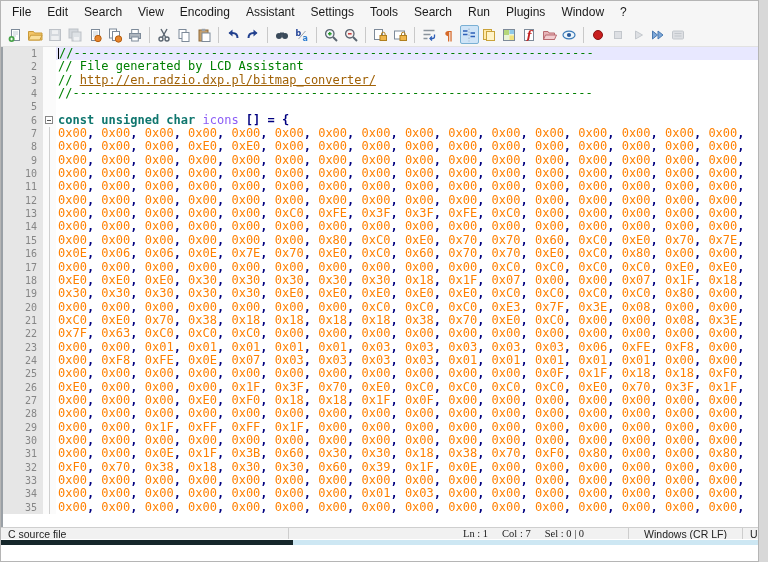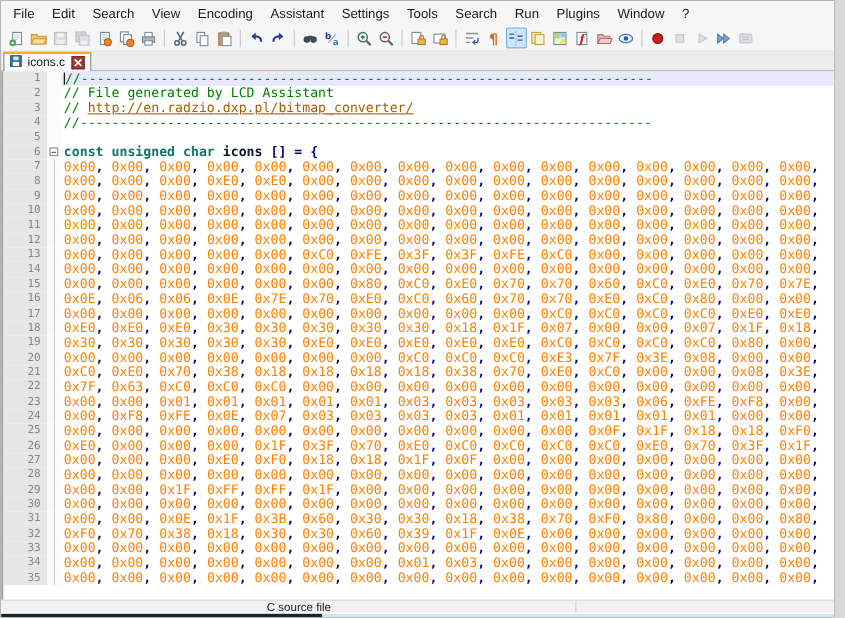--- a/index.html
+++ b/index.html
@@ -62,27 +62,27 @@
   .foldbox::after {
     content:""; position:absolute; left:1px; top:2.5px; width:4px; height:1px; background:#555;
   }
   .foldline { position:absolute; left:6px; top:0; bottom:0; width:1px; background:#cfcfcf; }
   .code { flex:1; padding-left:2px; position:relative; }
   .code.cur { background:#e8e8ff; }
   .caret { display:inline-block; width:1px; height:11px; background:#000; vertical-align:-2px; }
   .tok-comment { color:#008000; }
   .tok-link { color:#a16207; text-decoration:underline; }
   .tok-kw { color:#0f766e; font-weight:bold; }
-  .tok-id { color:#0f172a;font-weight:bold; }
+  .tok-id { color:#8b5cf6; }
   .tok-op { color:#000080; font-weight:bold; }
   .tok-num { color:#ff8000; }
   
   .statusbar {
     height:12px; background:#f1f1f1; border-top:1px solid #cfcfcf;
-    display:flex; align-items:center; font-size:10.5px; color:#222; overflow:hidden;flex-direction:column;
+    display:flex; align-items:center; font-size:10.5px; color:#222; overflow:hidden;
   }
   .sb-panel { height:100%; display:flex; align-items:center; padding:0 7px;
     border-right:1px solid #cdcdcd; flex:none; white-space:nowrap; }
   .sb-doc { width:288px; }
   .sb-size { width:167px; gap:16px;margin-top:30px; }
   .sb-cursor { width:173px; gap:14px;font-family:Liberation Serif, serif; }
   .sb-eol { width:114px; justify-content:center; }
   .sb-enc { flex:1; border-right:none; }
   
   .bottomstrip { height:6px; display:flex; border-top:1px solid #ffffff; }
@@ -313,37 +313,20 @@
         </svg>
       </span>
       <span class="tbtn disabled">
         <svg width="16" height="16" viewBox="0 0 16 16">
           <rect x="2.5" y="4" width="11" height="8" rx="1" fill="#c9ced4" stroke="#9aa2ab"></rect>
           <path d="M4.5 6.5h7M4.5 9h7" stroke="#9aa2ab" fill="none"></path>
         </svg>
       </span>
     </div>
 
-  <div class="tabbar">
-    <div class="tab">
-      <span>
-        <svg width="13" height="13" viewBox="0 0 16 16">
-            <rect x="2" y="2" width="12" height="12" fill="#3a6ea5" stroke="#28517c"></rect>
-            <rect x="5" y="3" width="6" height="4" fill="#d9e6f5"></rect>
-            <rect x="4.5" y="9" width="7" height="4.5" fill="#ffffff"></rect>
-          </svg>
-      </span>
-      <span>icons.c</span>
-      <span class="tab-close">
-        <svg width="8" height="8" viewBox="0 0 8 8">
-            <path d="M1 1l6 6M7 1l-6 6" stroke="#fff" stroke-width="1.6"></path>
-          </svg>
-      </span>
-    </div>
-  </div>
 
   <div class="editor">
       <div class="row"><div class="g-num">1</div><div class="g-fold"></div><div class="code cur"><span class="caret"></span><span class="tok-comment">//------------------------------------------------------------------------</span></div></div>
       <div class="row"><div class="g-num">2</div><div class="g-fold"></div><div class="code"><span class="tok-comment">// File generated by LCD Assistant</span></div></div>
       <div class="row"><div class="g-num">3</div><div class="g-fold"></div><div class="code"><span class="tok-comment">// </span><span class="tok-link">http://en.radzio.dxp.pl/bitmap_converter/</span></div></div>
       <div class="row"><div class="g-num">4</div><div class="g-fold"></div><div class="code"><span class="tok-comment">//------------------------------------------------------------------------</span></div></div>
       <div class="row"><div class="g-num">5</div><div class="g-fold"></div><div class="code"></div></div>
       <div class="row"><div class="g-num">6</div><div class="g-fold"><span class="foldbox"></span></div><div class="code"><span class="tok-kw">const unsigned char</span><span class="tok-id"> icons </span><span class="tok-op">[] = {</span></div></div>
       <div class="row"><div class="g-num">7</div><div class="g-fold"><span class="foldline"></span></div><div class="code"><span class="tok-num">0x00</span><span class="tok-op">, </span><span class="tok-num">0x00</span><span class="tok-op">, </span><span class="tok-num">0x00</span><span class="tok-op">, </span><span class="tok-num">0x00</span><span class="tok-op">, </span><span class="tok-num">0x00</span><span class="tok-op">, </span><span class="tok-num">0x00</span><span class="tok-op">, </span><span class="tok-num">0x00</span><span class="tok-op">, </span><span class="tok-num">0x00</span><span class="tok-op">, </span><span class="tok-num">0x00</span><span class="tok-op">, </span><span class="tok-num">0x00</span><span class="tok-op">, </span><span class="tok-num">0x00</span><span class="tok-op">, </span><span class="tok-num">0x00</span><span class="tok-op">, </span><span class="tok-num">0x00</span><span class="tok-op">, </span><span class="tok-num">0x00</span><span class="tok-op">, </span><span class="tok-num">0x00</span><span class="tok-op">, </span><span class="tok-num">0x00</span><span class="tok-op">,</span></div></div>
       <div class="row"><div class="g-num">8</div><div class="g-fold"><span class="foldline"></span></div><div class="code"><span class="tok-num">0x00</span><span class="tok-op">, </span><span class="tok-num">0x00</span><span class="tok-op">, </span><span class="tok-num">0x00</span><span class="tok-op">, </span><span class="tok-num">0xE0</span><span class="tok-op">, </span><span class="tok-num">0xE0</span><span class="tok-op">, </span><span class="tok-num">0x00</span><span class="tok-op">, </span><span class="tok-num">0x00</span><span class="tok-op">, </span><span class="tok-num">0x00</span><span class="tok-op">, </span><span class="tok-num">0x00</span><span class="tok-op">, </span><span class="tok-num">0x00</span><span class="tok-op">, </span><span class="tok-num">0x00</span><span class="tok-op">, </span><span class="tok-num">0x00</span><span class="tok-op">, </span><span class="tok-num">0x00</span><span class="tok-op">, </span><span class="tok-num">0x00</span><span class="tok-op">, </span><span class="tok-num">0x00</span><span class="tok-op">, </span><span class="tok-num">0x00</span><span class="tok-op">,</span></div></div>

